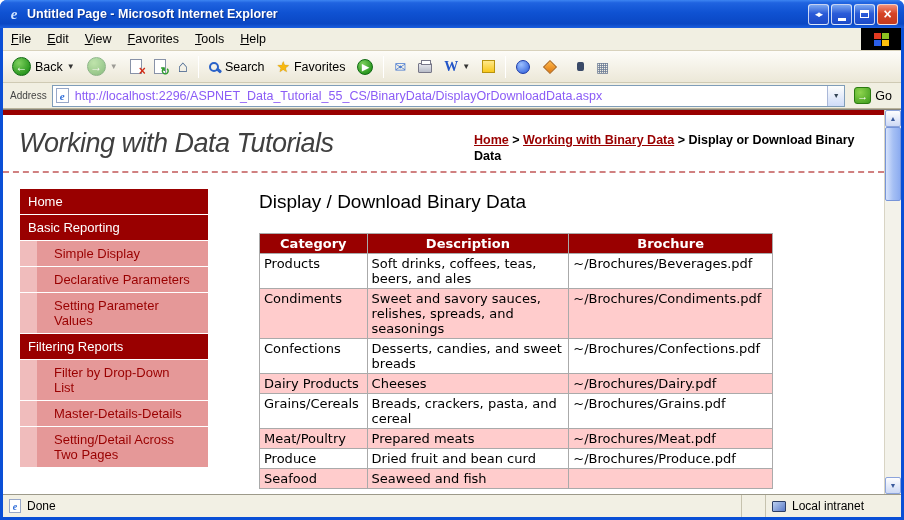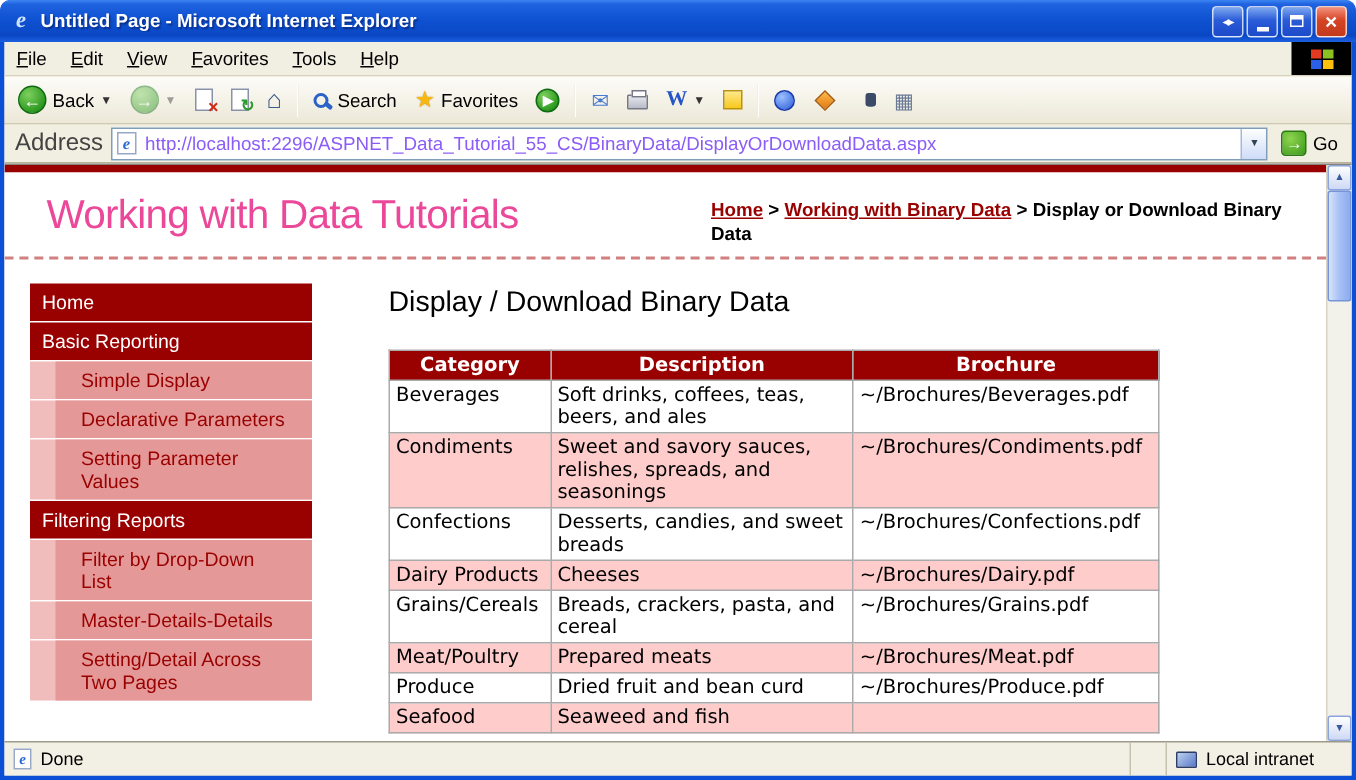--- a/index.html
+++ b/index.html
@@ -73,21 +73,21 @@
   .binoc-g{width:14px;height:9px;position:relative;}
   .binoc-g::before,.binoc-g::after{content:"";position:absolute;top:0;width:6px;height:9px;
           background:#3a4a68;border-radius:2px;}
   .binoc-g::after{right:0;}
   .grid-g{color:#6a7a94;font-size:14px;line-height:1;}
   .tsep{width:1px;height:22px;background:#c9c4ae;border-right:1px solid #fff;margin:0 3px;}
 
   
   .addressbar{height:26px;display:flex;align-items:center;gap:5px;padding:0 5px 0 7px;
               background:#f1efe2;border-bottom:1px solid #b8b29a;}
-  .addr-label{font-size:16px;color:#444;}
+  .addr-label{font-size:10px;color:#444;}
   .addr-field{flex:1;height:22px;background:#fff;border:1px solid #7f9db9;
               display:flex;align-items:center;padding-left:3px;}
   .page-icon{width:13px;height:15px;background:#fff;border:1px solid #98a8c8;
              font:bold italic 11px "Liberation Serif",serif;color:#2a6ad8;
              display:flex;align-items:center;justify-content:center;margin-right:4px;flex:none;}
   .addr-input{flex:1;border:none;outline:none;background:transparent;
               font:12.5px "Liberation Sans",sans-serif;color:#8b5cf6;}
   .addr-drop{width:17px;align-self:stretch;background:linear-gradient(180deg,#fdfefd,#cfdcf8);
              border-left:1px solid #aab8d8;display:flex;align-items:center;justify-content:center;
              font-size:7px;color:#345;}
@@ -95,21 +95,21 @@
           font:12.5px "Liberation Sans",sans-serif;padding:0 4px;}
   .go-icon{width:17px;height:17px;border-radius:3px;border:1px solid #2a7a10;
            background:radial-gradient(circle at 35% 30%,#8ed44e,#3c9a1c);
            color:#fff;font-weight:bold;font-size:11px;display:flex;align-items:center;justify-content:center;}
 
   
   .viewport{flex:1;display:flex;background:#fff;border-top:1px solid #86837a;overflow:hidden;}
   .pagearea{flex:1;position:relative;overflow:hidden;}
   .topband{height:5px;background:#990000;}
   .pghead{position:relative;height:58px;border-bottom:2px dashed #d08080;background:#fff;}
-  .site-title{position:absolute;left:28px;top:13px;font-size:27px;letter-spacing:-0.5px;color:#ec4899;}
+  .site-title{position:absolute;left:16px;top:13px;font-size:27px;letter-spacing:-0.5px;color:#404040;font-style:italic;}
   .breadcrumb{position:absolute;right:16px;top:17px;width:394px;font-weight:bold;
               font-size:12.5px;line-height:16px;color:#000;}
   .bc-link{color:#990000;text-decoration:underline;cursor:pointer;}
   .pgbody{position:relative;height:319px;}
 
   
   .sidebar{position:absolute;left:17px;top:16px;width:188px;}
   .side-l1{background:#990000;color:#fff;font-size:13px;padding:5px 8px;margin-bottom:1px;cursor:pointer;}
   .side-l2w{background:#f0bcbc;padding-left:17px;margin-bottom:1px;}
   .side-l2{background:#e59898;color:#990000;font-size:13px;padding:5px 17px;cursor:pointer;}
@@ -139,21 +139,21 @@
             border-radius:2px;background:linear-gradient(90deg,#d7e3fc,#a6c0f4 50%,#8cacf0);}
 
   
   .statusbar{height:23px;background:#f2f0e4;border-top:1px solid #9d9a8a;display:flex;
              align-items:center;font-size:12px;color:#000;}
   .status-left{flex:1;display:flex;align-items:center;gap:6px;padding-left:6px;}
   .status-icon{width:12px;height:14px;background:#fff;border:1px solid #98a8c8;
                font:bold italic 10px "Liberation Serif",serif;color:#2a6ad8;
                display:flex;align-items:center;justify-content:center;}
   .status-panel{width:24px;align-self:stretch;border-left:1px solid #c6c2ae;}
-  .status-zone{width:124px;align-self:stretch;display:flex;align-items:center;gap:6px;
+  .status-zone{width:136px;align-self:stretch;display:flex;align-items:center;gap:6px;
                border-left:1px solid #c6c2ae;padding-left:6px;}
   .zone-icon{width:14px;height:11px;border:1px solid #2c3e66;border-radius:1px;
              background:linear-gradient(135deg,#bcd0f0,#5a7ac8);}
 </style>
 </head>
 <body>
 
 <div class="window">
 
   <div class="titlebar">
@@ -317,21 +317,21 @@
             <table class="grid">
               <thead>
                 <tr>
                   <th class="c-cat">Category</th>
                   <th class="c-desc">Description</th>
                   <th class="c-broch">Brochure</th>
                 </tr>
               </thead>
               <tbody>
                 <tr>
-                  <td class="cat">Beverages</td>
+                  <td class="cat">Products</td>
                   <td>Soft drinks, coffees, teas, beers, and ales</td>
                   <td>~/Brochures/Beverages.pdf</td>
                 </tr>
                 <tr>
                   <td class="cat">Condiments</td>
                   <td>Sweet and savory sauces, relishes, spreads, and seasonings</td>
                   <td>~/Brochures/Condiments.pdf</td>
                 </tr>
                 <tr>
                   <td class="cat">Confections</td>

